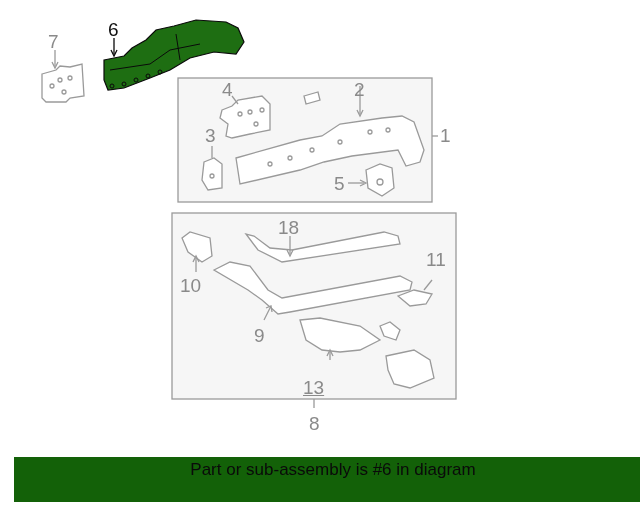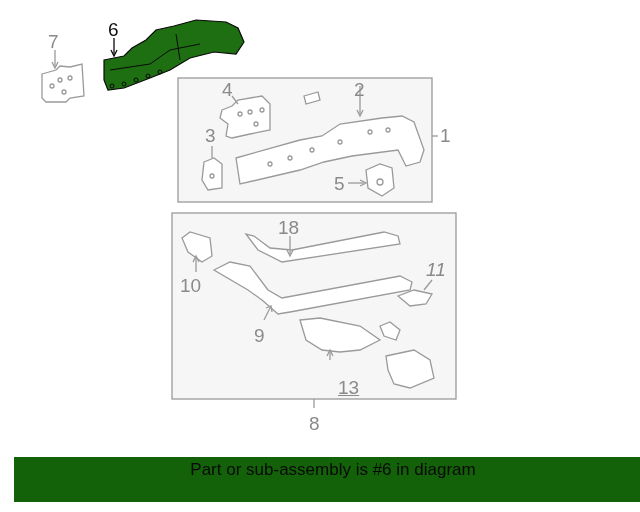--- a/index.html
+++ b/index.html
@@ -99,21 +99,21 @@
 
   <span class="callout" style="left:48px;top:32px;">7</span>
   <span class="callout hi" style="left:108px;top:20px;">6</span>
   <span class="callout" style="left:222px;top:80px;">4</span>
   <span class="callout" style="left:354px;top:80px;">2</span>
   <span class="callout" style="left:205px;top:126px;">3</span>
   <span class="callout" style="left:440px;top:126px;">1</span>
   <span class="callout" style="left:334px;top:174px;">5</span>
   <span class="callout" style="left:278px;top:218px;">18</span>
   <span class="callout" style="left:180px;top:276px;">10</span>
-  <span class="callout" style="left:426px;top:260px;font-style:italic;">11</span>
+  <span class="callout" style="left:426px;top:250px;">11</span>
   <span class="callout" style="left:254px;top:326px;">9</span>
-  <span class="callout" style="left:338px;top:378px;text-decoration:underline;">13</span>
+  <span class="callout" style="left:303px;top:378px;text-decoration:underline;">13</span>
   <span class="callout" style="left:309px;top:414px;">8</span>
 </div>
 
 <div class="banner">
   <div>Part or sub-assembly is #6 in diagram</div>
 </div>
 
 </body></html>

